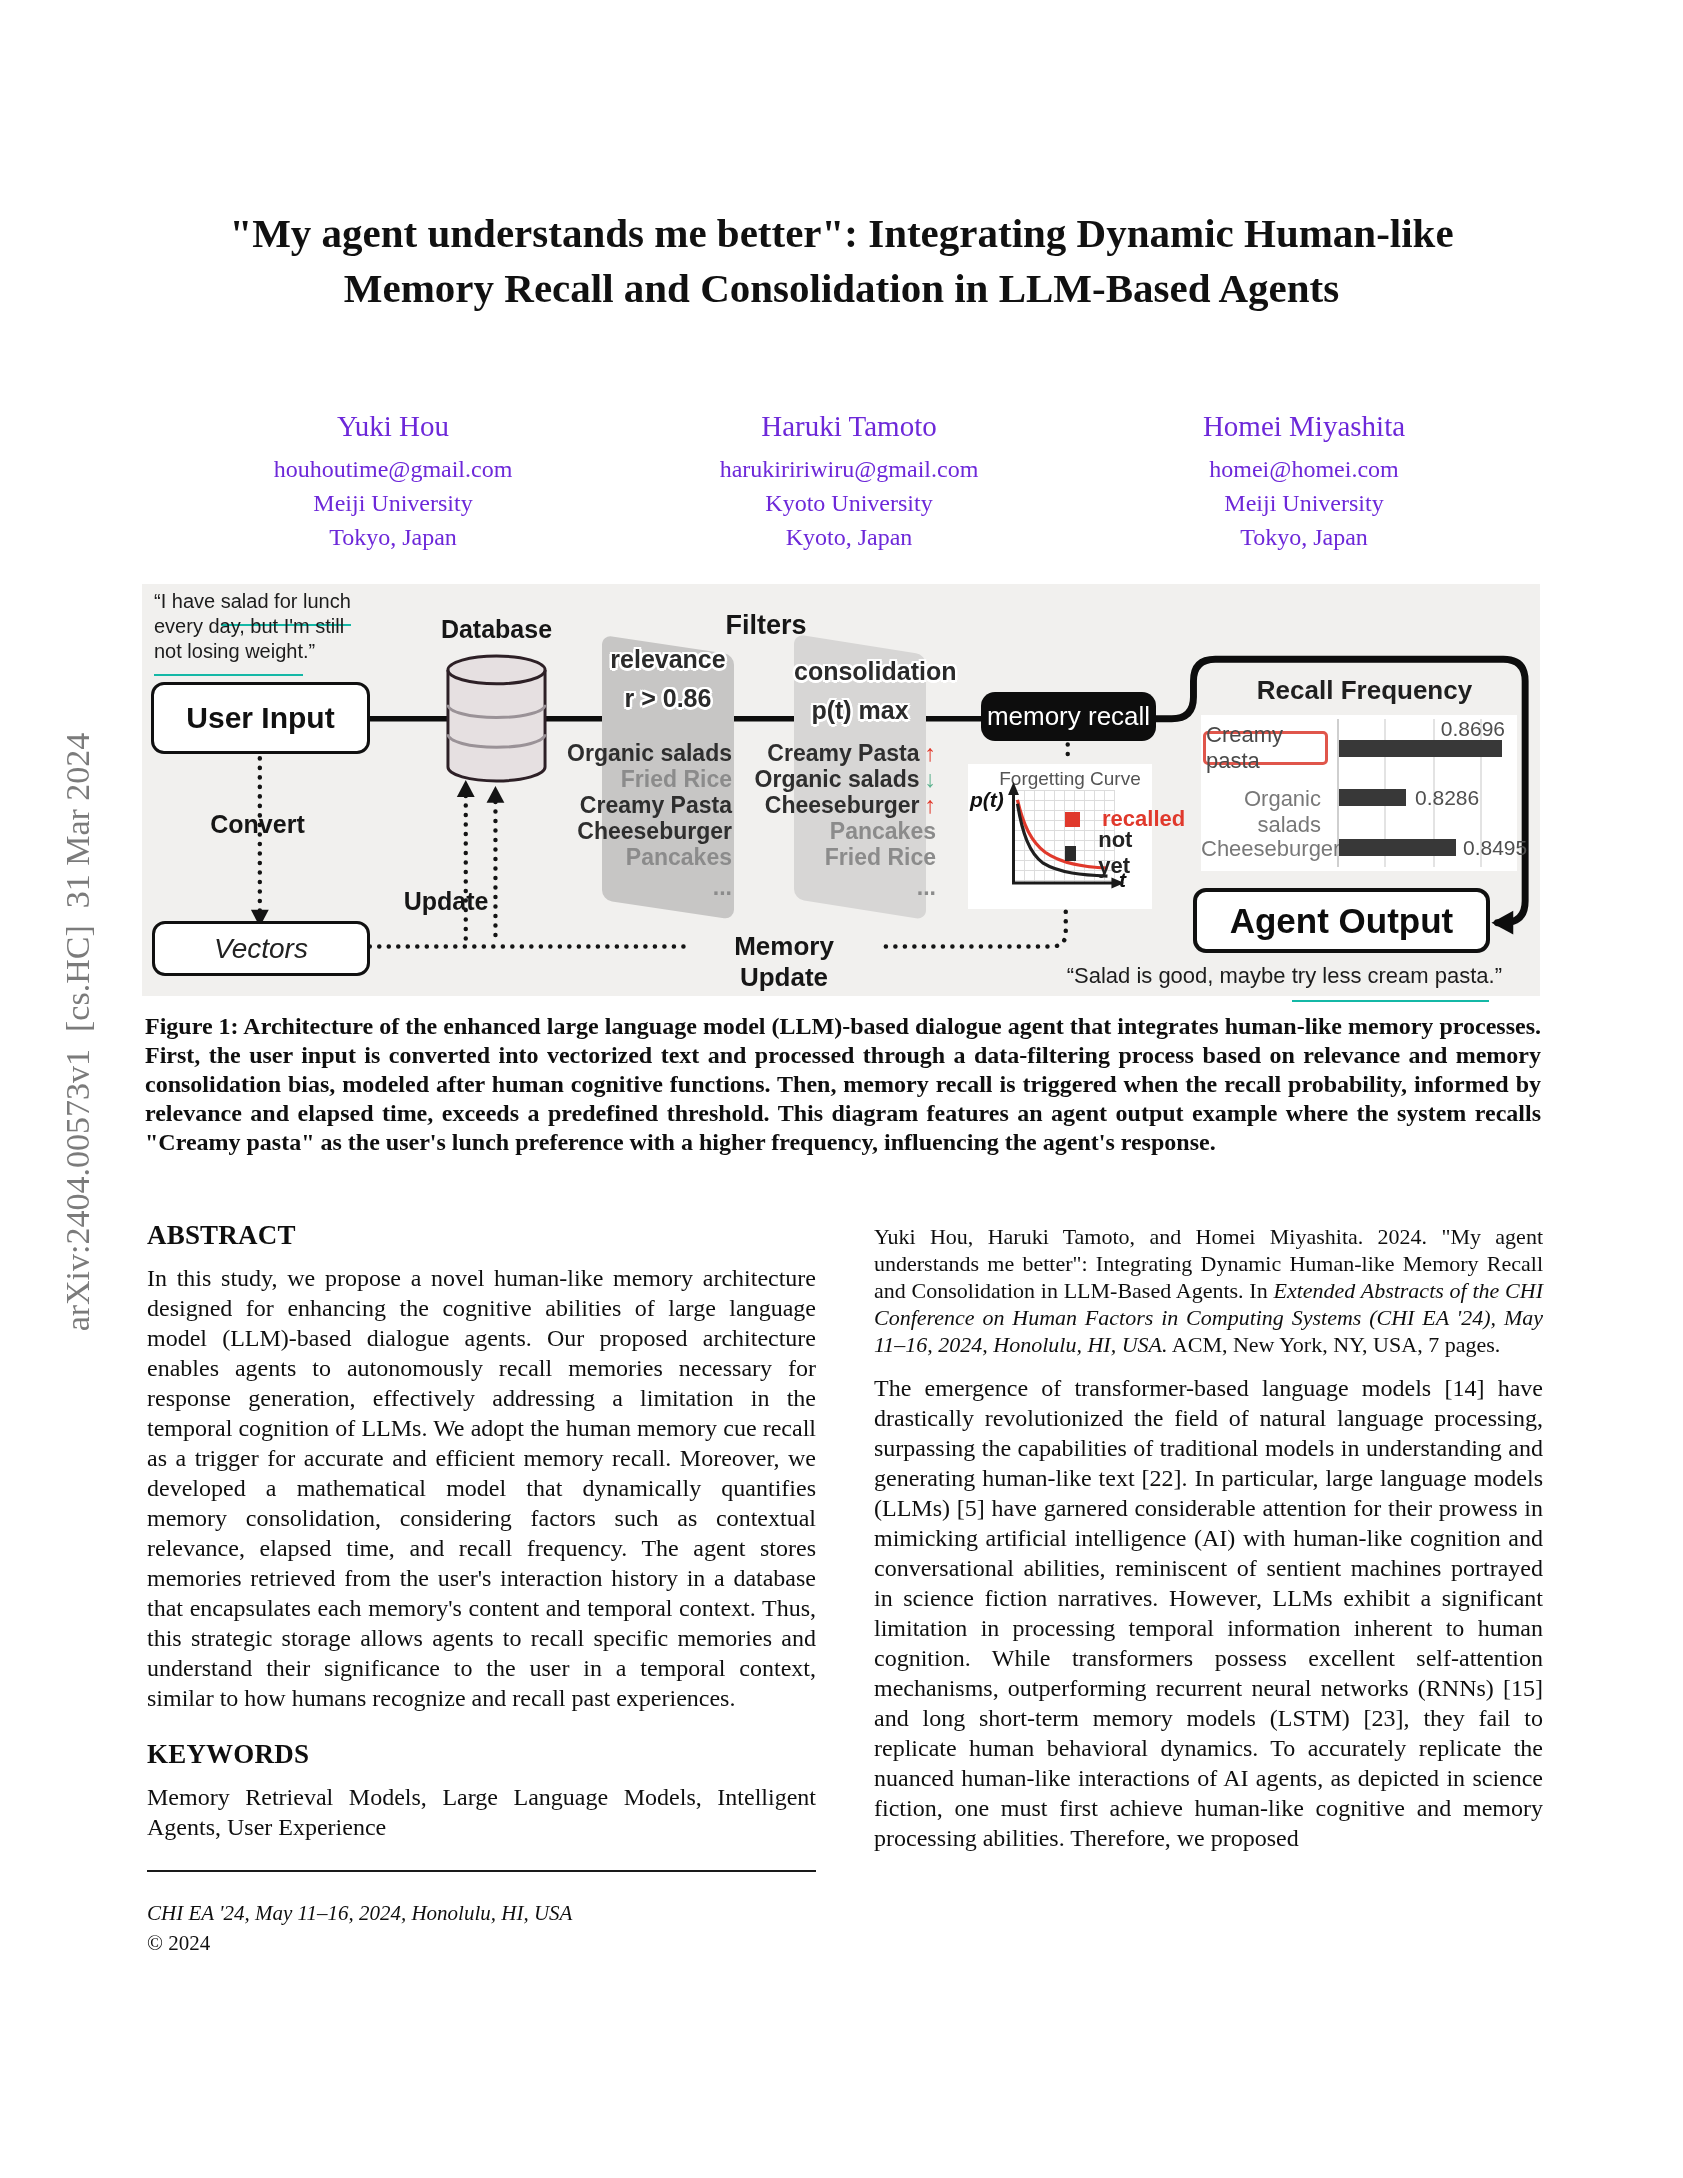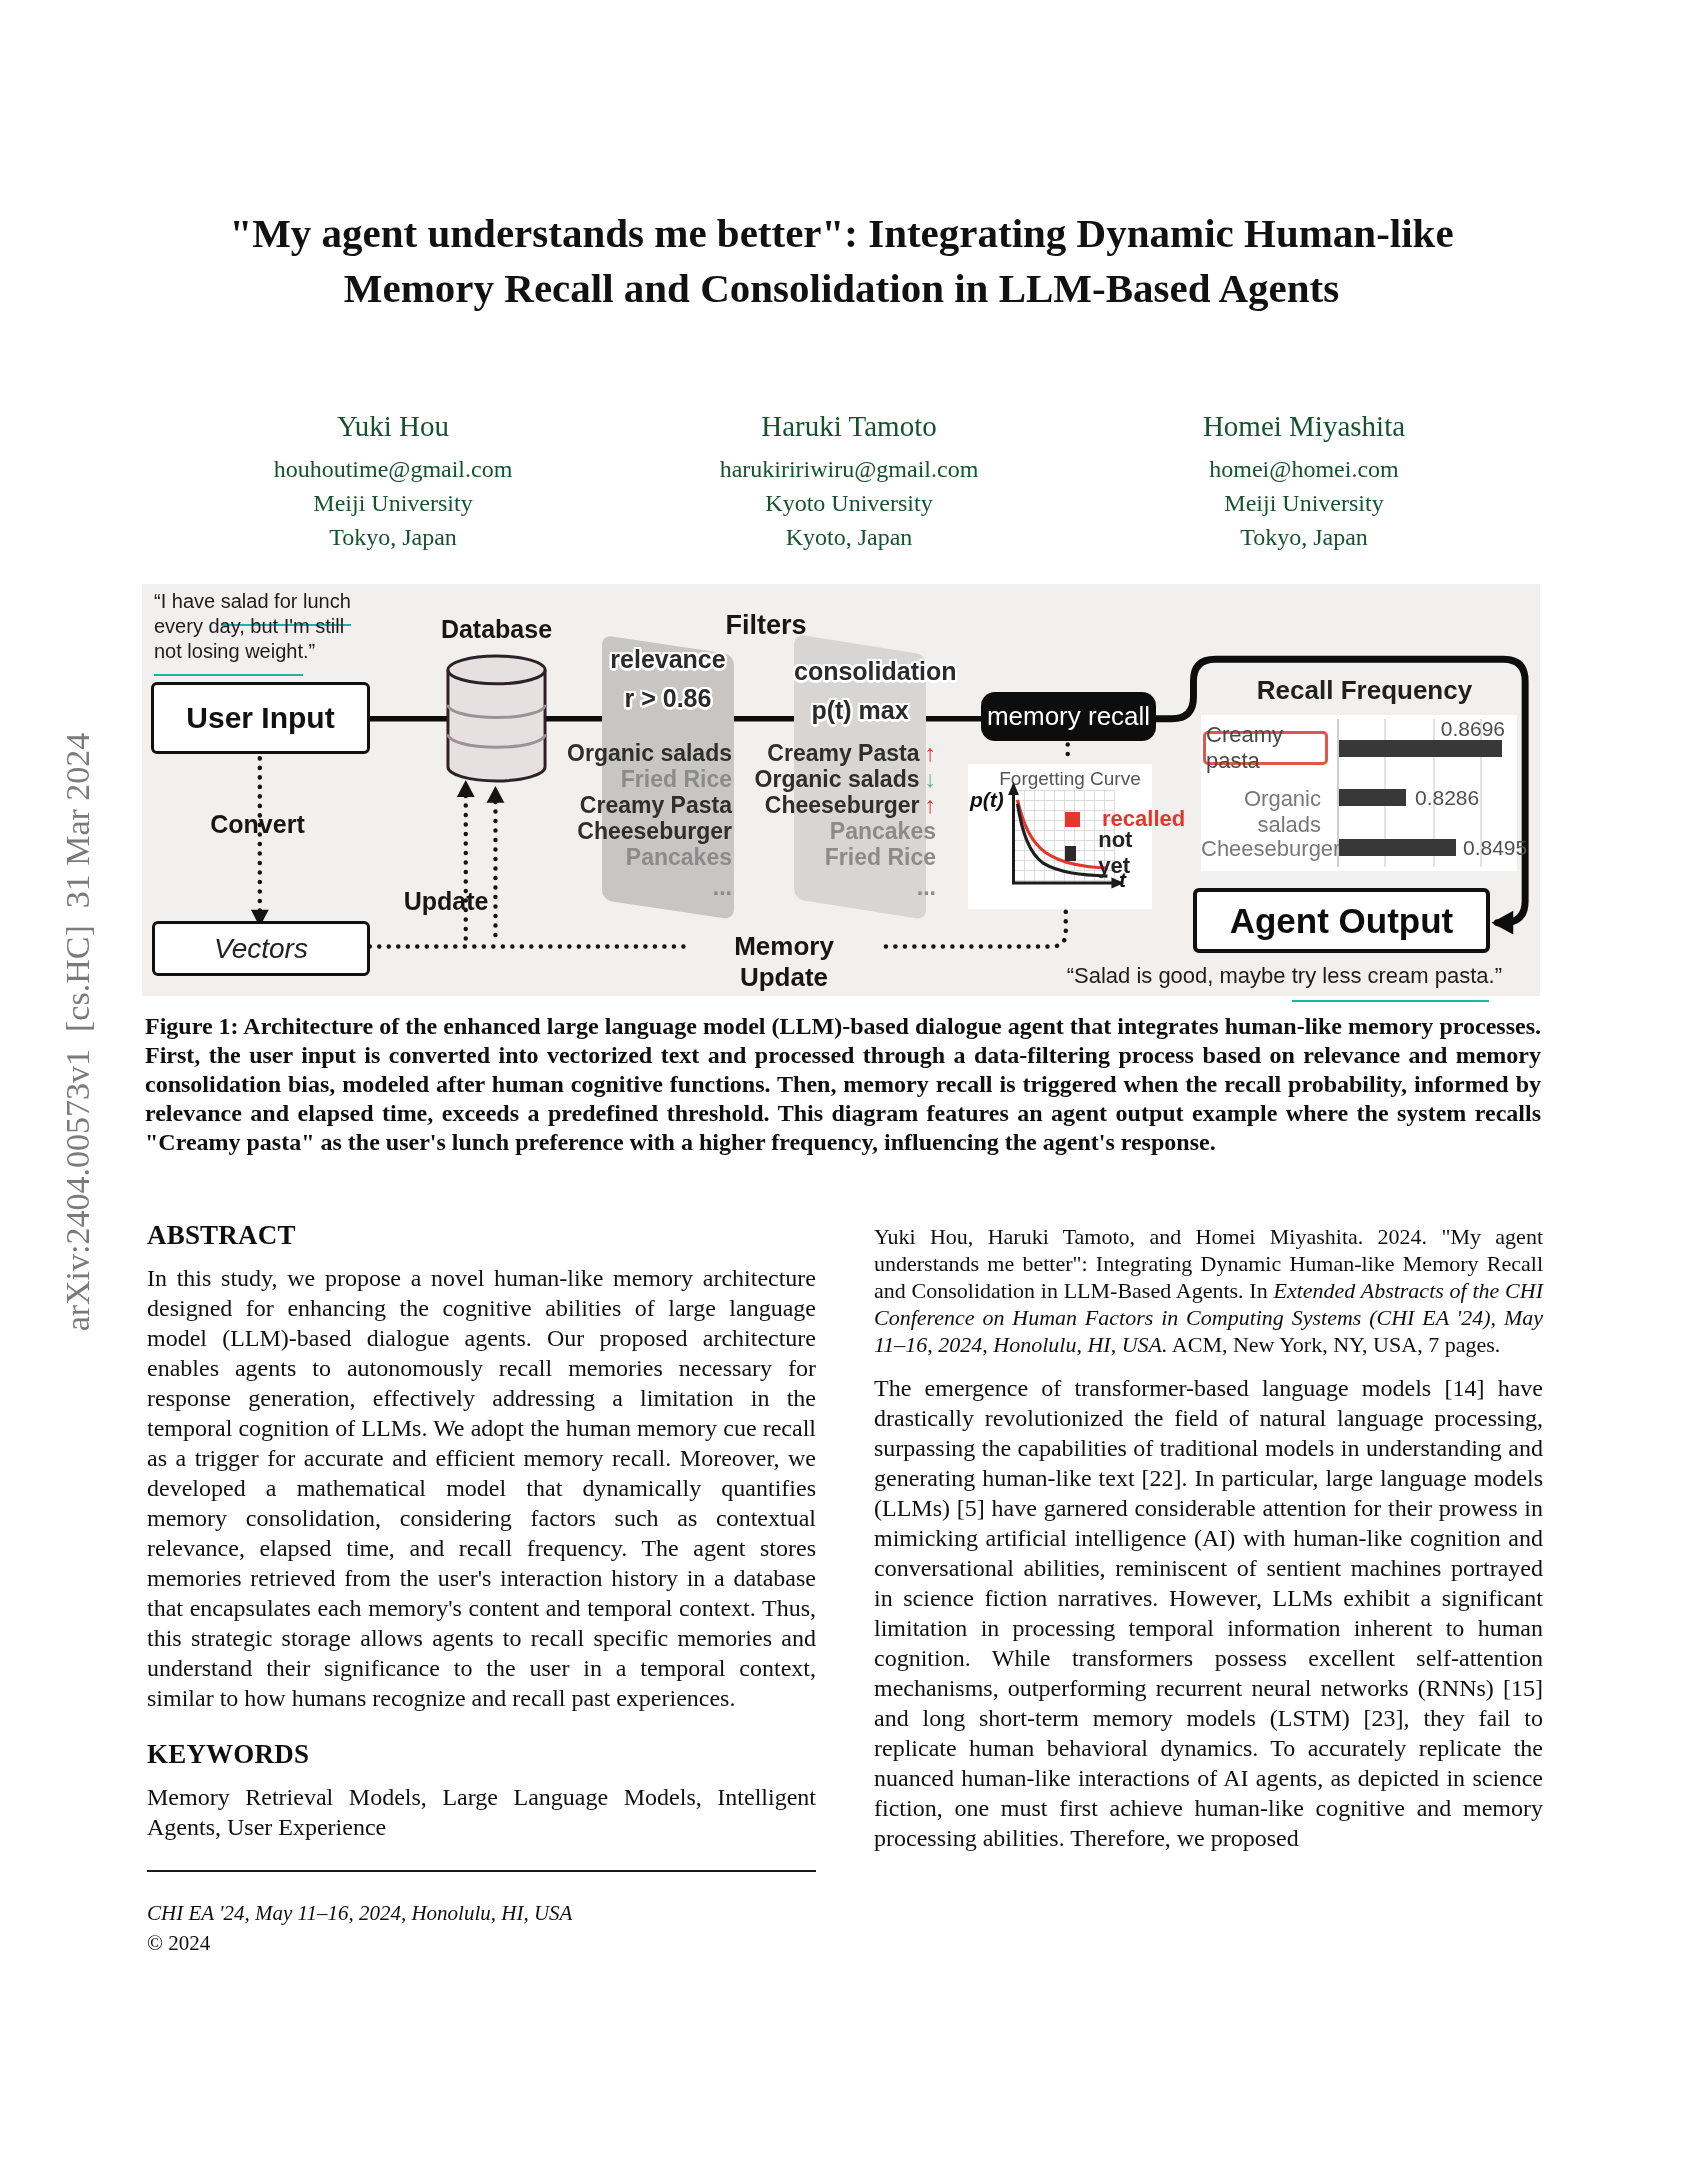--- a/index.html
+++ b/index.html
@@ -8,32 +8,32 @@
 
   
   .arxiv { position:absolute; left:-414px; top:1010px; width:990px; height:44px;
            transform:rotate(-90deg); text-align:center; font-size:34px; color:#7b7b7b;
            white-space:pre; font-family:"Liberation Serif", serif; }
 
   
   .title { position:absolute; left:0; right:0; top:206px; padding:0 223px; text-align:center;
            font-size:41px; font-weight:700; line-height:55px; color:#111; }
   .authors { position:absolute; top:410px; left:0; width:1683px; height:149px; }
-  .author-col { position:absolute; width:410px; text-align:center; color:#14532d; }
+  .author-col { position:absolute; width:410px; text-align:center; color:#6d28d9; }
   .author-col .name { font-size:29px; margin-bottom:9px; }
   .author-col .meta { font-size:24px; line-height:34px; }
 
   
   .fig { position:absolute; left:142px; top:584px; width:1398px; height:412px;
          background:#f1f0ee; font-family:"Liberation Sans", sans-serif; }
   .fig .abs { position:absolute; }
   .fig svg.connect { position:absolute; left:0; top:0; z-index:1; }
   .uquote { left:12px; top:5px; font-size:20px; line-height:25px; color:#1c1c1c; z-index:2; }
   .uq-u { border-bottom:2px solid #14b8a6; padding-bottom:12px; }
-  .box { background:#fff; border:3.5px solid #101010; border-radius:6px;
+  .box { background:#fff; border:3.5px solid #101010; border-radius:13px;
          display:flex; align-items:center; justify-content:center; z-index:3; }
   .user-input { left:9px; top:98px; width:219px; height:72px; font-size:30px; font-weight:700; color:#111; }
   .vectors { left:10px; top:337px; width:218px; height:55px; font-size:28px; font-style:italic; color:#222; border-width:3px; }
   .lbl { font-weight:700; color:#161616; text-align:center; z-index:3; }
   .db-label { left:290px; top:31px; width:129px; font-size:25px; }
   .filters-label { left:552px; top:26px; width:144px; font-size:27px; }
   .convert-label { left:56px; top:226px; width:119px; font-size:25px; }
   .update-label { left:252px; top:303px; width:104px; font-size:25px; }
   .memupd-label { left:547px; top:347px; width:190px; font-size:26px; }
   .cylsvg { left:302px; top:69px; z-index:2; }

